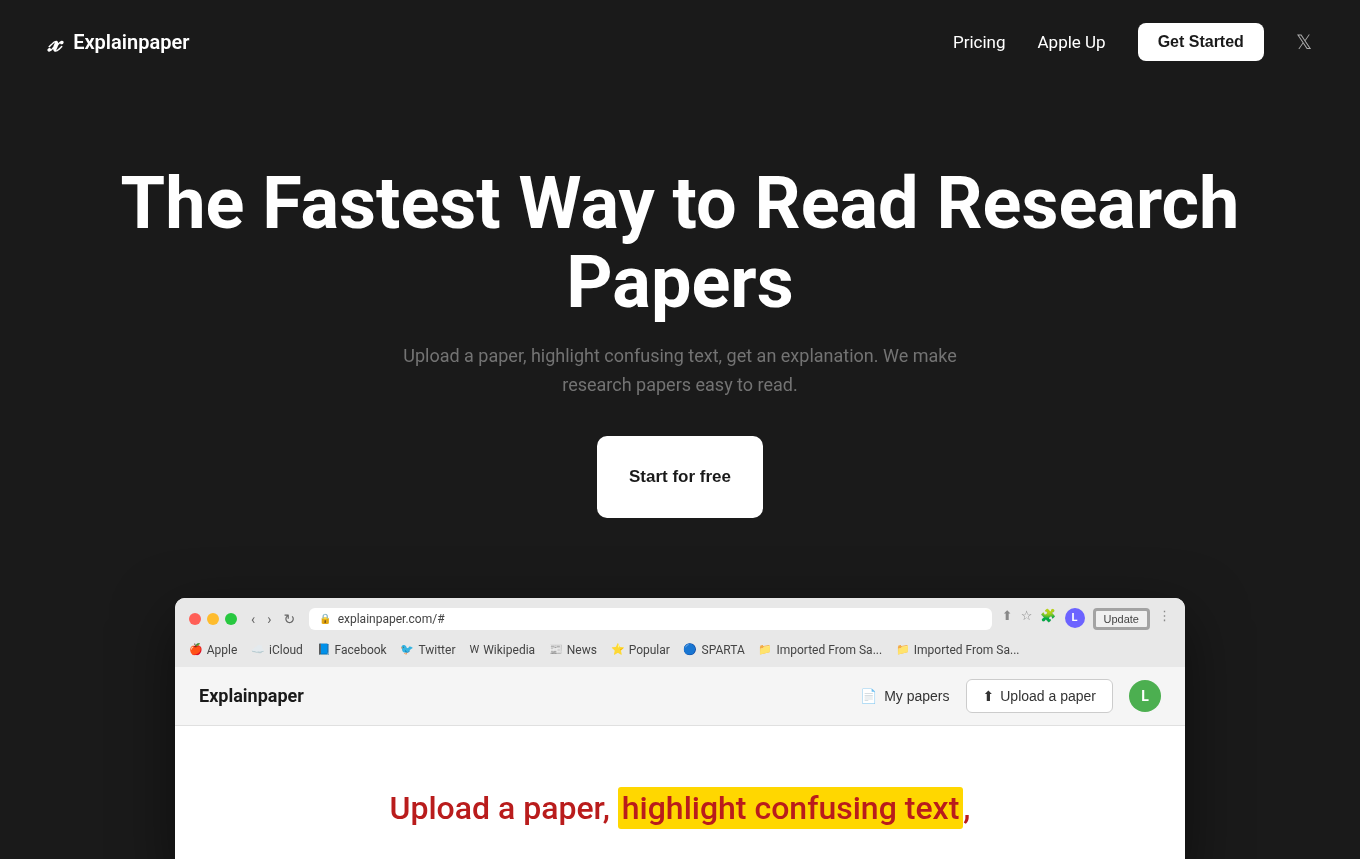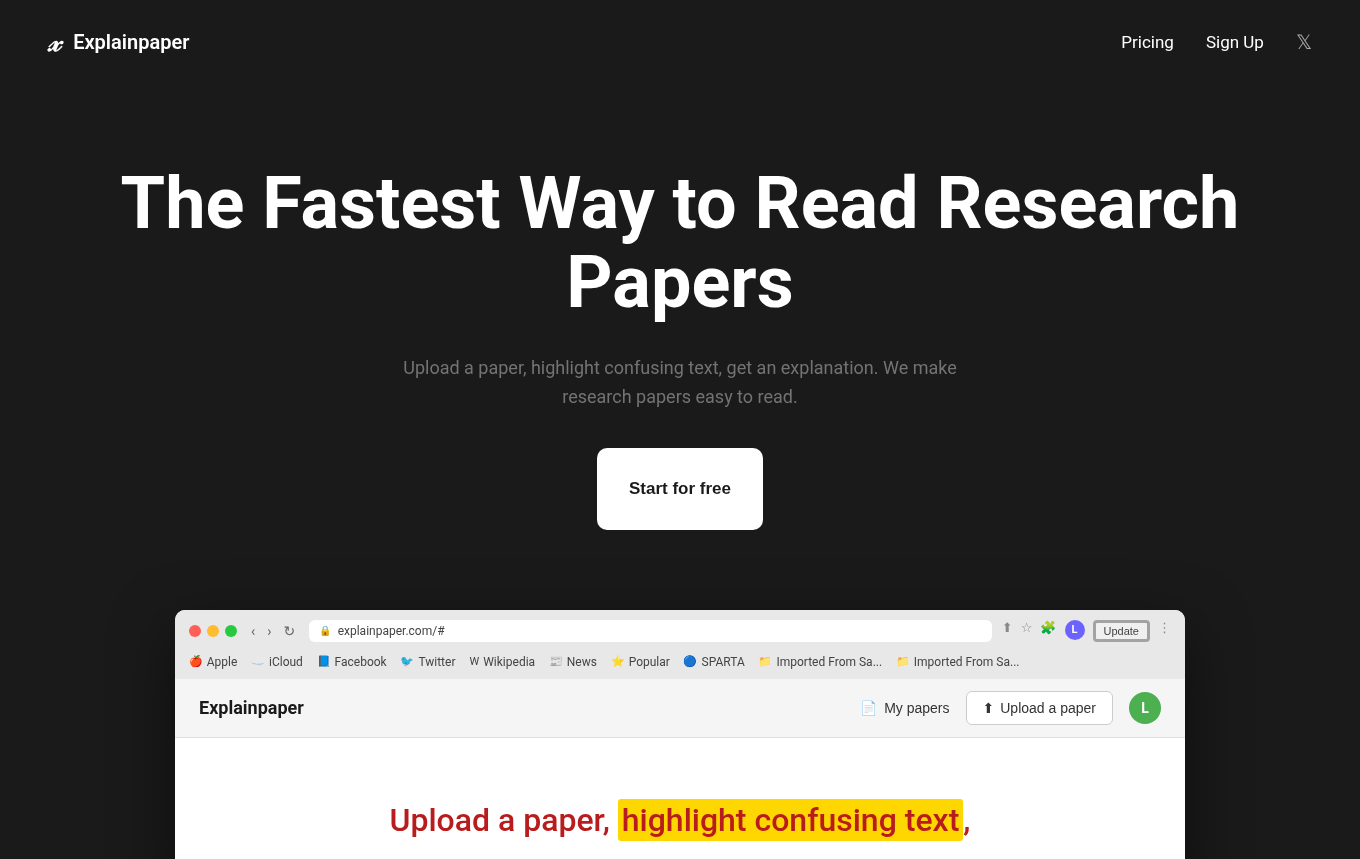--- a/index.html
+++ b/index.html
@@ -83,21 +83,21 @@
       text-align: center;
       padding: 80px 48px 60px;
     }
 
     .hero-title {
       font-size: 72px;
       font-weight: 700;
       color: #ffffff;
       line-height: 1.1;
       max-width: 1200px;
-      margin-bottom: 32px;
+      margin-bottom: 20px;
     }
 
     .hero-subtitle {
       font-size: 18px;
       color: #737373;
       line-height: 1.6;
       max-width: 600px;
       margin-bottom: 36px;
     }
 
@@ -322,21 +322,22 @@
 </head>
 <body>
 
 <nav class="navbar">
   <div class="navbar-brand">
     <span class="brand-icon">𝓍</span>
     <span class="brand-name">Explainpaper</span>
   </div>
   <div class="navbar-right">
     <a class="nav-link">Pricing</a>
-    <a class="nav-link">Sign Up</a>
+    <a class="nav-link">Apple Up</a>
+    <button class="get-started-btn">Get Started</button>
     <span class="twitter-icon">𝕏</span>
   </div>
 </nav>
 
 <section class="hero">
   <h1 class="hero-title">The Fastest Way to Read Research Papers</h1>
   <p class="hero-subtitle">Upload a paper, highlight confusing text, get an explanation. We make research papers easy to read.</p>
   <button class="start-btn">Start for free</button>
 </section>
 

